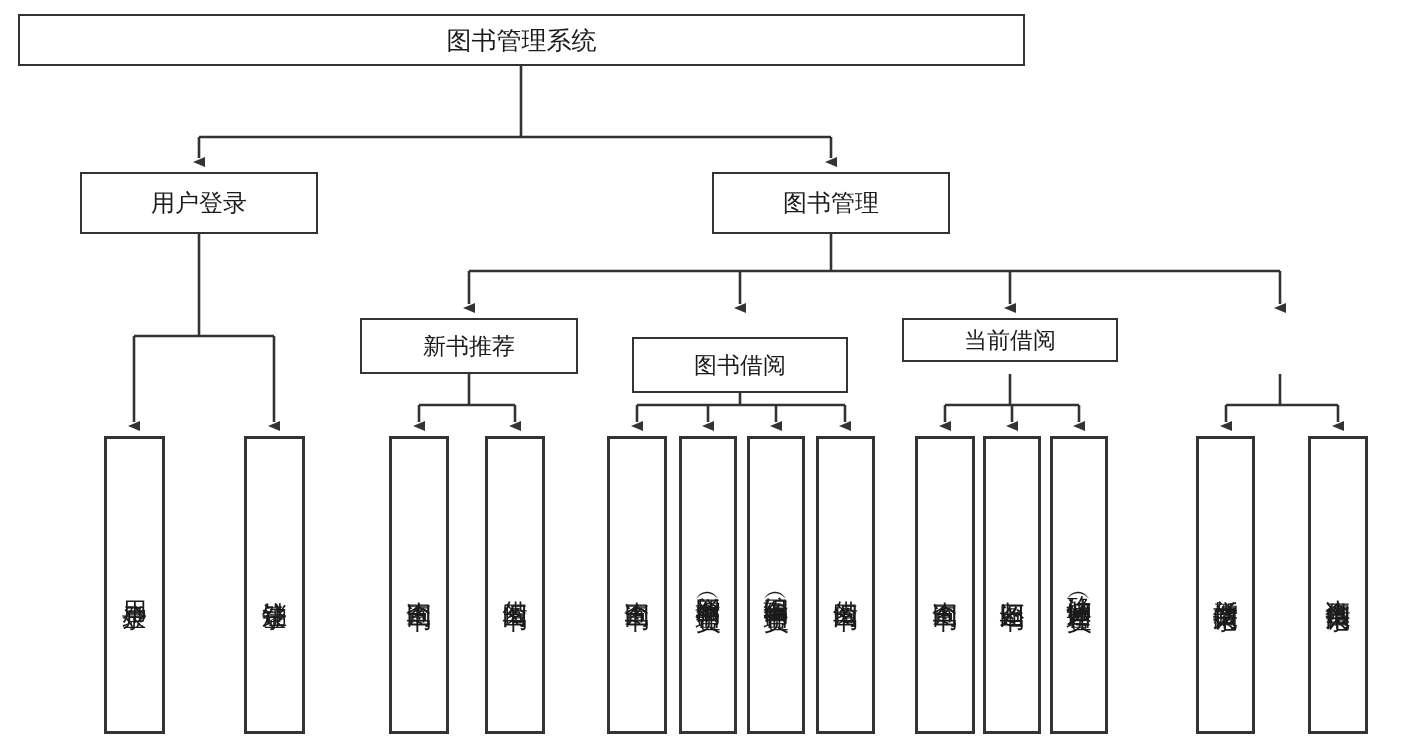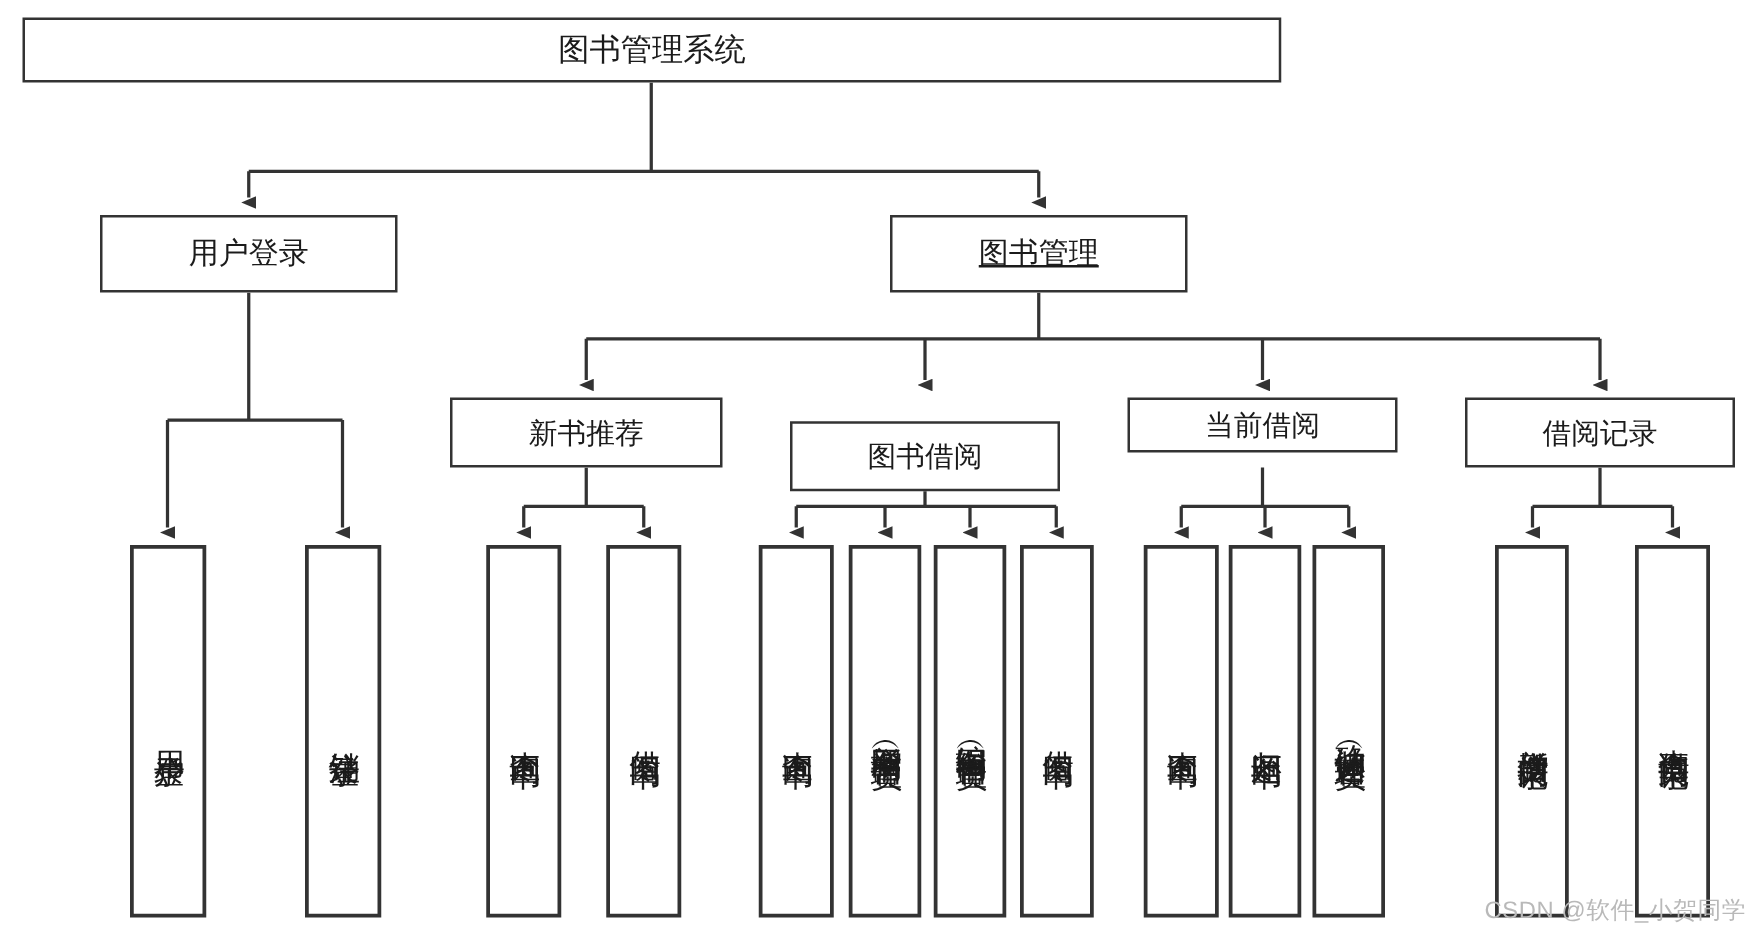--- a/index.html
+++ b/index.html
@@ -122,35 +122,32 @@
     </g>
   </svg>
 
   <div class="node node-root" style="left:18px; top:14px; width:1007px; height:52px;">
     <span class="label">图书管理系统</span>
   </div>
 
   <div class="node node-l1" style="left:80px; top:172px; width:238px; height:62px;">
     <span class="label">用户登录</span>
   </div>
-  <div class="node node-l1" style="left:712px; top:172px; width:238px; height:62px;text-decoration:underline;">
+  <div class="node node-l1" style="left:712px; top:172px; width:238px; height:62px;">
     <span class="label">图书管理</span>
   </div>
 
   <div class="node node-l2" style="left:360px; top:318px; width:218px; height:56px;">
     <span class="label">新书推荐</span>
   </div>
   <div class="node node-l2" style="left:632px; top:337px; width:216px; height:56px;">
     <span class="label">图书借阅</span>
   </div>
   <div class="node node-l2" style="left:902px; top:318px; width:216px; height:44px;">
     <span class="label">当前借阅</span>
-  </div>
-  <div class="node node-l2" style="left:1172px; top:318px; width:216px; height:56px;">
-    <span class="label">借阅记录</span>
   </div>
 
   <div class="node node-leaf" style="left:104px; top:436px; width:61px; height:298px;">
     <span class="label">用户登录</span>
   </div>
   <div class="node node-leaf" style="left:244px; top:436px; width:61px; height:298px;">
     <span class="label">注销登录</span>
   </div>
 
   <div class="node node-leaf" style="left:389px; top:436px; width:60px; height:298px;">
@@ -183,15 +180,14 @@
     <span class="label">确认归还（管理员）</span>
   </div>
 
   <div class="node node-leaf" style="left:1196px; top:436px; width:59px; height:298px;">
     <span class="label">新增借阅记录</span>
   </div>
   <div class="node node-leaf" style="left:1308px; top:436px; width:60px; height:298px;">
     <span class="label">查询借阅记录</span>
   </div>
 
-  <div id="watermark">CSDN @软件_小贺同学</div>
 
 </div>
 
 </body></html>

